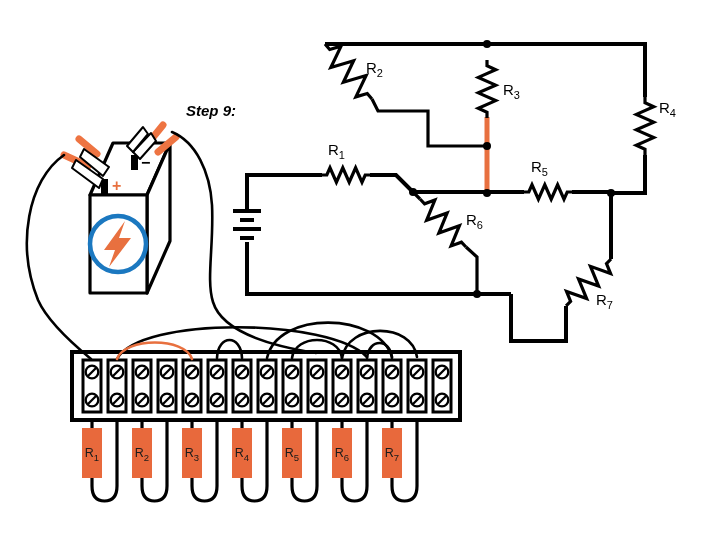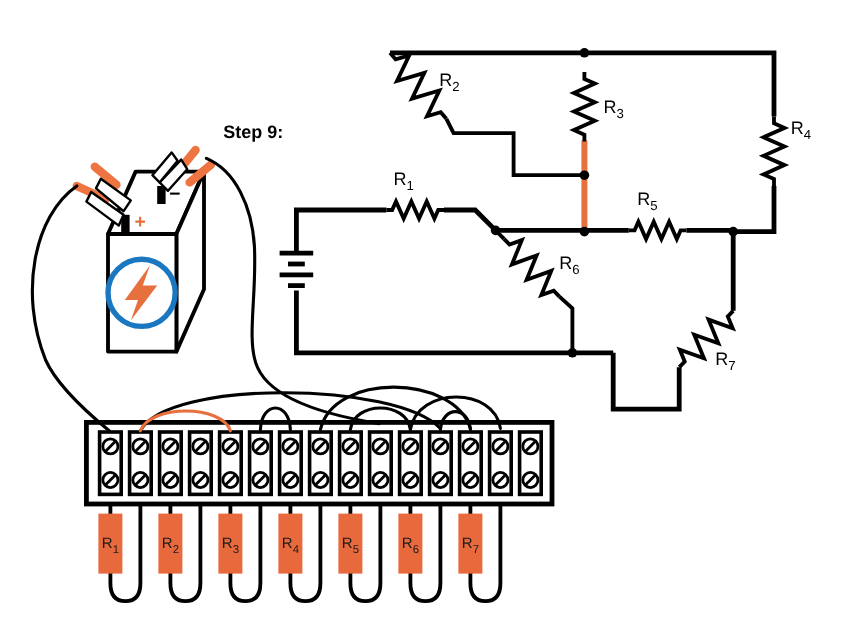--- a/index.html
+++ b/index.html
@@ -9,21 +9,21 @@
     --ink:#000000;
   }
   html,body{margin:0;padding:0;background:#fff;}
   #stage{
     position:relative;width:709px;height:537px;background:#ffffff;overflow:hidden;
     font-family:"Liberation Sans", sans-serif;
   }
   #art{position:absolute;left:0;top:0;}
   .lbl{position:absolute;color:#000;font-size:15px;line-height:1;white-space:nowrap;}
   .lbl sub{font-size:11px;}
-  .step{font-weight:bold;font-size:15px;}
+  .step{font-weight:bold;font-size:15px;font-style:italic;}
   .plus{color:var(--orange);font-weight:bold;font-size:16px;}
   .minus{color:#000;font-weight:bold;font-size:16px;}
   .rlabel{position:absolute;width:24px;text-align:center;font-size:12.5px;color:#1b1b1b;}
   .rlabel sub{font-size:9.5px;}
   .orange-stroke{stroke:var(--orange);}
   .orange-fill{fill:var(--orange);}
   .body-orange{fill:var(--body-orange);}
   .blue-stroke{stroke:var(--blue);}
 </style>
 </head>

